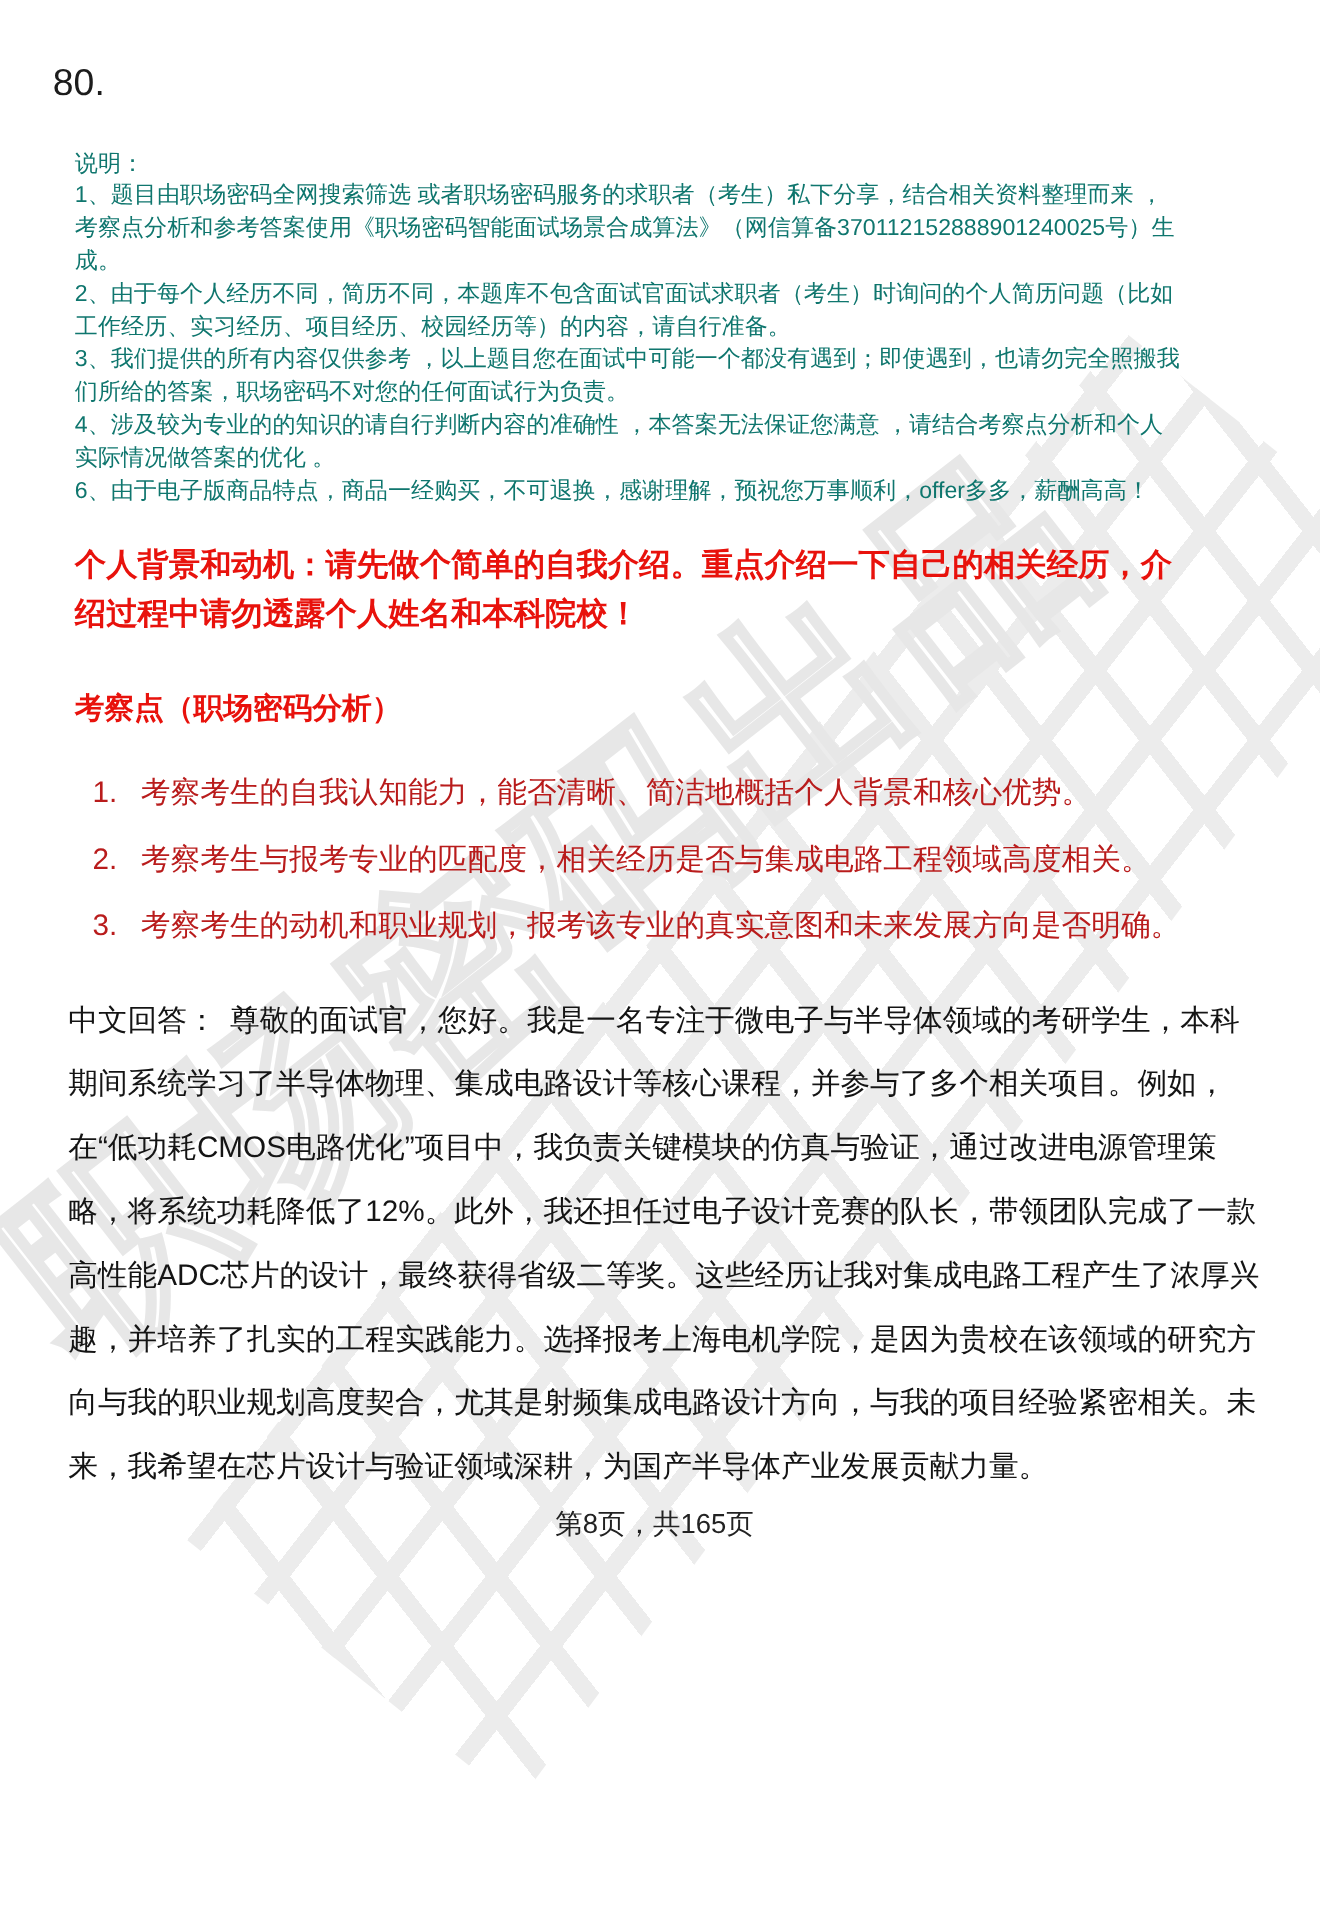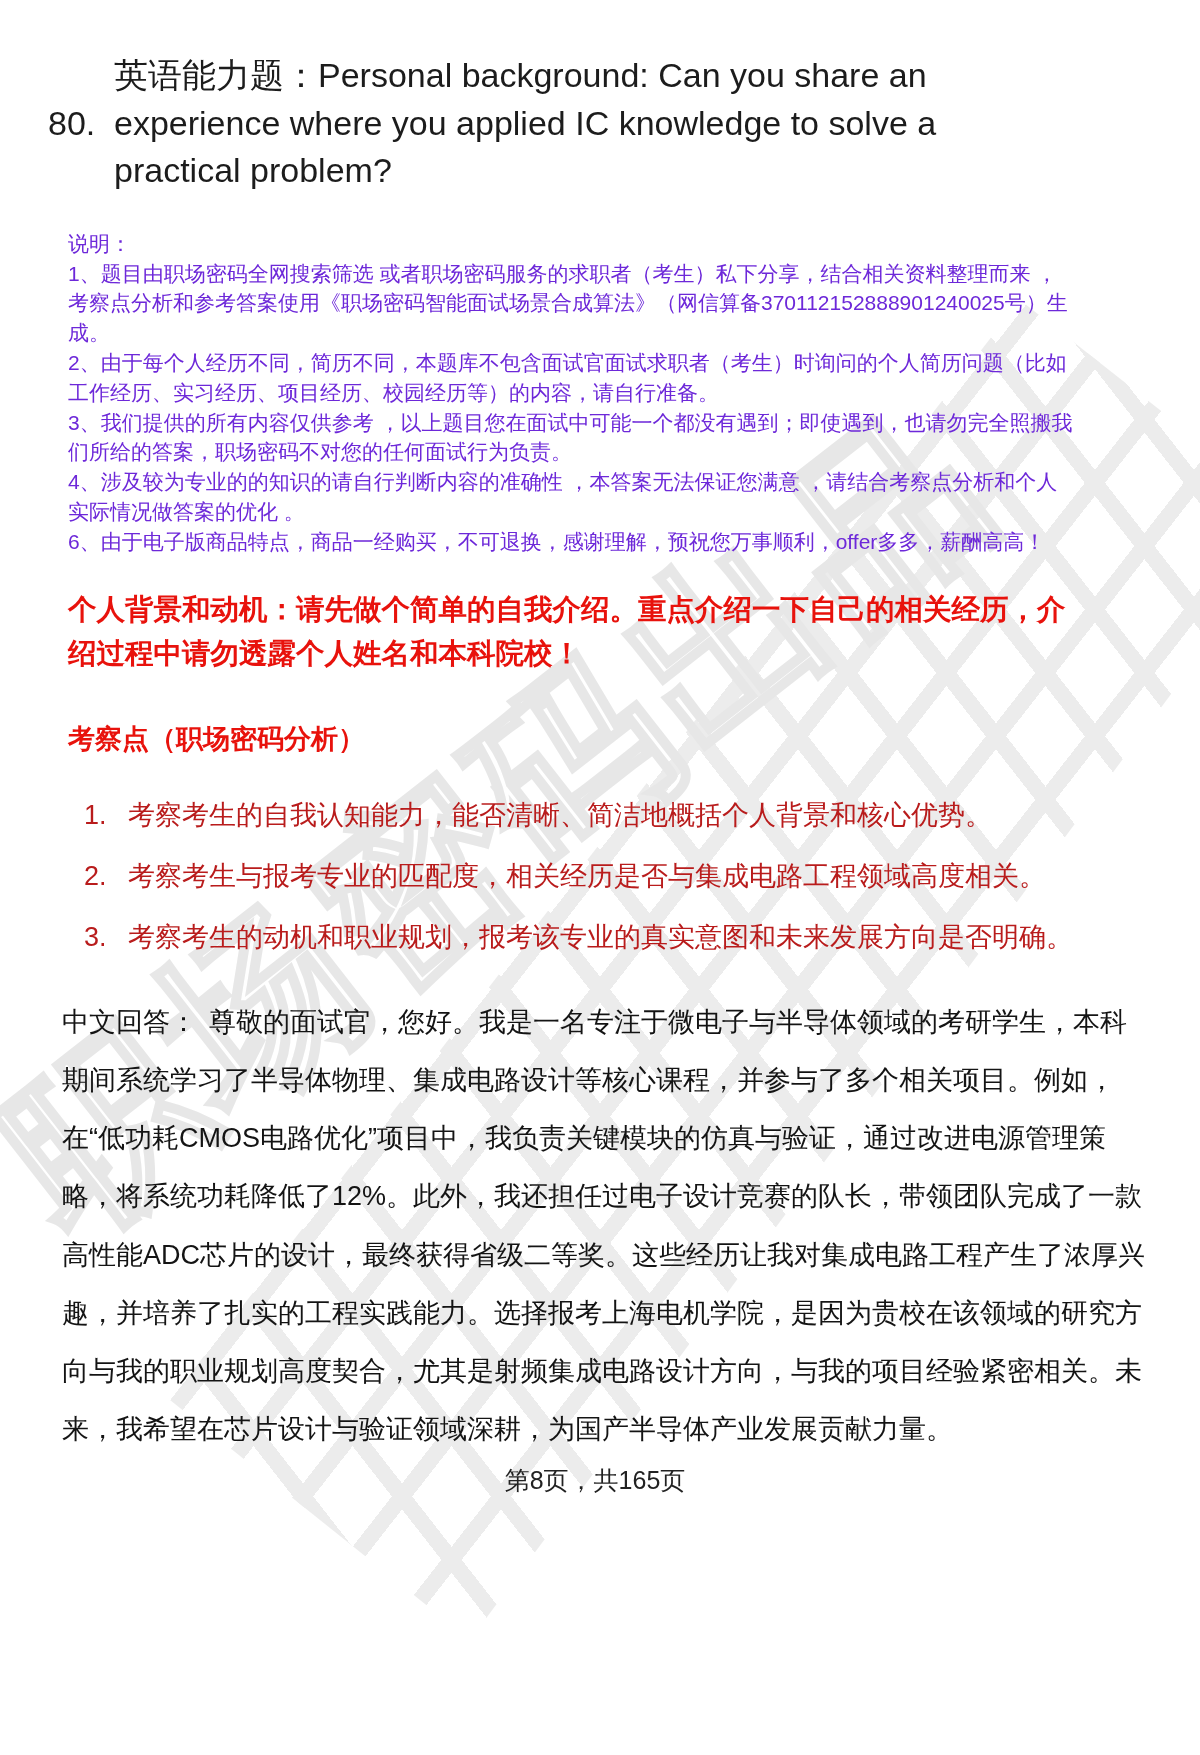--- a/index.html
+++ b/index.html
@@ -68,21 +68,21 @@
     font-weight: 400;
     line-height: 1.4;
     color: #1c1c1c;
   }
 
   .notes {
     margin: 34px 0 0 20px;
     width: 1005px;
     font-size: 21px;
     line-height: 1.42;
-    color: #6d28d9;
+    color: #0f766e;
   }
   .notes p { margin: 0; }
 
   .question-red {
     margin: 30px 0 0 20px;
     width: 1010px;
     font-size: 28.5px;
     font-weight: 700;
     line-height: 1.55;
     color: #e8120c;
@@ -138,21 +138,20 @@
 
 <div class="page">
 
   <div class="wm-lattice"></div>
   <div class="wm-text">职场密码出品</div>
 
   <div class="content">
 
     <div class="title-row">
       <span class="q-num">80.</span>
-      <h1 class="q-title">英语能力题：Personal background: Can you share an experience where you applied IC knowledge to solve a practical problem?</h1>
     </div>
 
     <div class="notes">
       <p>说明：</p>
       <p>1、题目由职场密码全网搜索筛选 或者职场密码服务的求职者（考生）私下分享，结合相关资料整理而来 ，考察点分析和参考答案使用《职场密码智能面试场景合成算法》（网信算备370112152888901240025号）生成。</p>
       <p>2、由于每个人经历不同，简历不同，本题库不包含面试官面试求职者（考生）时询问的个人简历问题（比如工作经历、实习经历、项目经历、校园经历等）的内容，请自行准备。</p>
       <p>3、我们提供的所有内容仅供参考 ，以上题目您在面试中可能一个都没有遇到；即使遇到，也请勿完全照搬我们所给的答案，职场密码不对您的任何面试行为负责。</p>
       <p>4、涉及较为专业的的知识的请自行判断内容的准确性 ，本答案无法保证您满意 ，请结合考察点分析和个人实际情况做答案的优化 。</p>
       <p>6、由于电子版商品特点，商品一经购买，不可退换，感谢理解，预祝您万事顺利，offer多多，薪酬高高！</p>
     </div>

